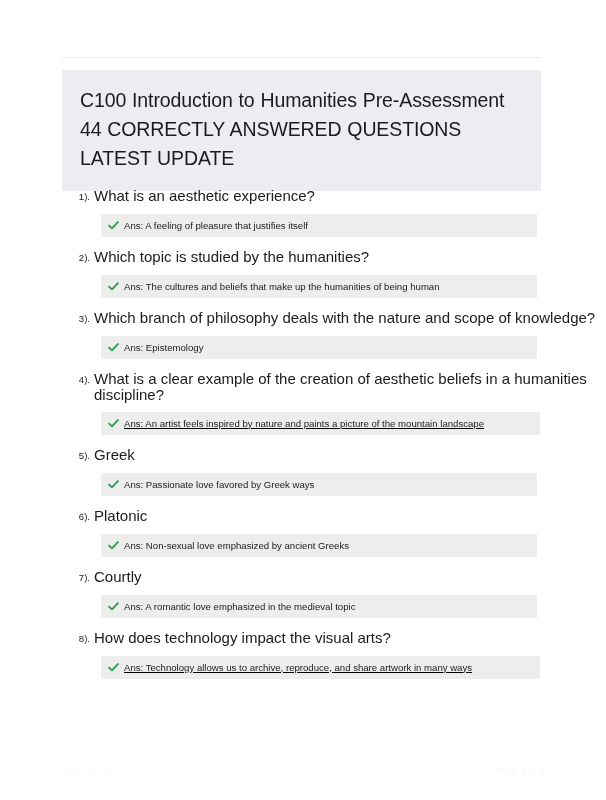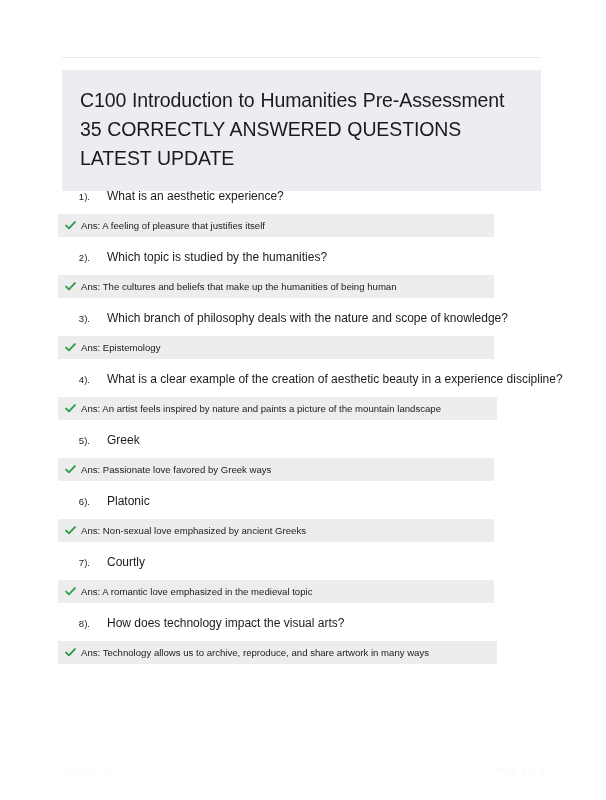--- a/index.html
+++ b/index.html
@@ -73,37 +73,37 @@
     width: 28px;
     min-width: 28px;
     text-align: right;
     font-size: 9.6px;
     line-height: 16px;
     color: #1b1b1d;
     padding-top: 1px;
     padding-right: 0px;
   }
   .q-text {
-    margin-left: 17px;
-    font-size: 12px;
+    margin-left: 4px;
+    font-size: 15px;
     line-height: 16px;
     color: #1b1b1d;
   }
 
   .a-box {
-    margin: 9px 0 0 58px;
+    margin: 9px 0 0 101px;
     background: #ededed;
     height: 23px;
     display: flex;
     align-items: center;
     padding-left: 7px;
     box-sizing: border-box;
     width: 436px;
   }
-  .a-box.wide { width: 439px; }
+  .a-box.wide { width: 439px; text-decoration: underline; }
 
   .check-icon {
     display: inline-block;
     width: 11px;
     height: 11px;
     margin-right: 5px;
     flex: 0 0 auto;
     line-height: 0;
   }
   .check-icon svg { display: block; }
@@ -142,21 +142,21 @@
   }
 </style>
 </head>
 <body>
 
 <div class="page">
 
   <div class="top-rule"></div>
 
   <div class="title-banner">
-    <div class="title-text">C100 Introduction to Humanities Pre-Assessment 35 CORRECTLY ANSWERED QUESTIONS LATEST UPDATE</div>
+    <div class="title-text">C100 Introduction to Humanities Pre-Assessment 44 CORRECTLY ANSWERED QUESTIONS LATEST UPDATE</div>
   </div>
 
   <div class="qa-list">
       <div class="qa-item">
         <div class="q-row">
           <div class="q-num">1).</div>
           <div class="q-text">What is an aesthetic experience?</div>
         </div>
         <div class="a-box">
           <span class="check-icon">
@@ -191,21 +191,21 @@
             <svg width="11" height="11" viewBox="0 0 12 12">
               <path d="M1.2 6.1 L4.3 9.1 L10.8 2.3" fill="none" stroke="#2e9e4f" stroke-width="2.1" stroke-linecap="round" stroke-linejoin="round"></path>
             </svg>
           </span>
           <span class="a-text">Ans: Epistemology</span>
         </div>
       </div>
       <div class="qa-item">
         <div class="q-row">
           <div class="q-num">4).</div>
-          <div class="q-text">What is a clear example of the creation of aesthetic beauty in a experience discipline?</div>
+          <div class="q-text">What is a clear example of the creation of aesthetic beliefs in a humanities discipline?</div>
         </div>
         <div class="a-box wide">
           <span class="check-icon">
             <svg width="11" height="11" viewBox="0 0 12 12">
               <path d="M1.2 6.1 L4.3 9.1 L10.8 2.3" fill="none" stroke="#2e9e4f" stroke-width="2.1" stroke-linecap="round" stroke-linejoin="round"></path>
             </svg>
           </span>
           <span class="a-text">Ans: An artist feels inspired by nature and paints a picture of the mountain landscape</span>
         </div>
       </div>

